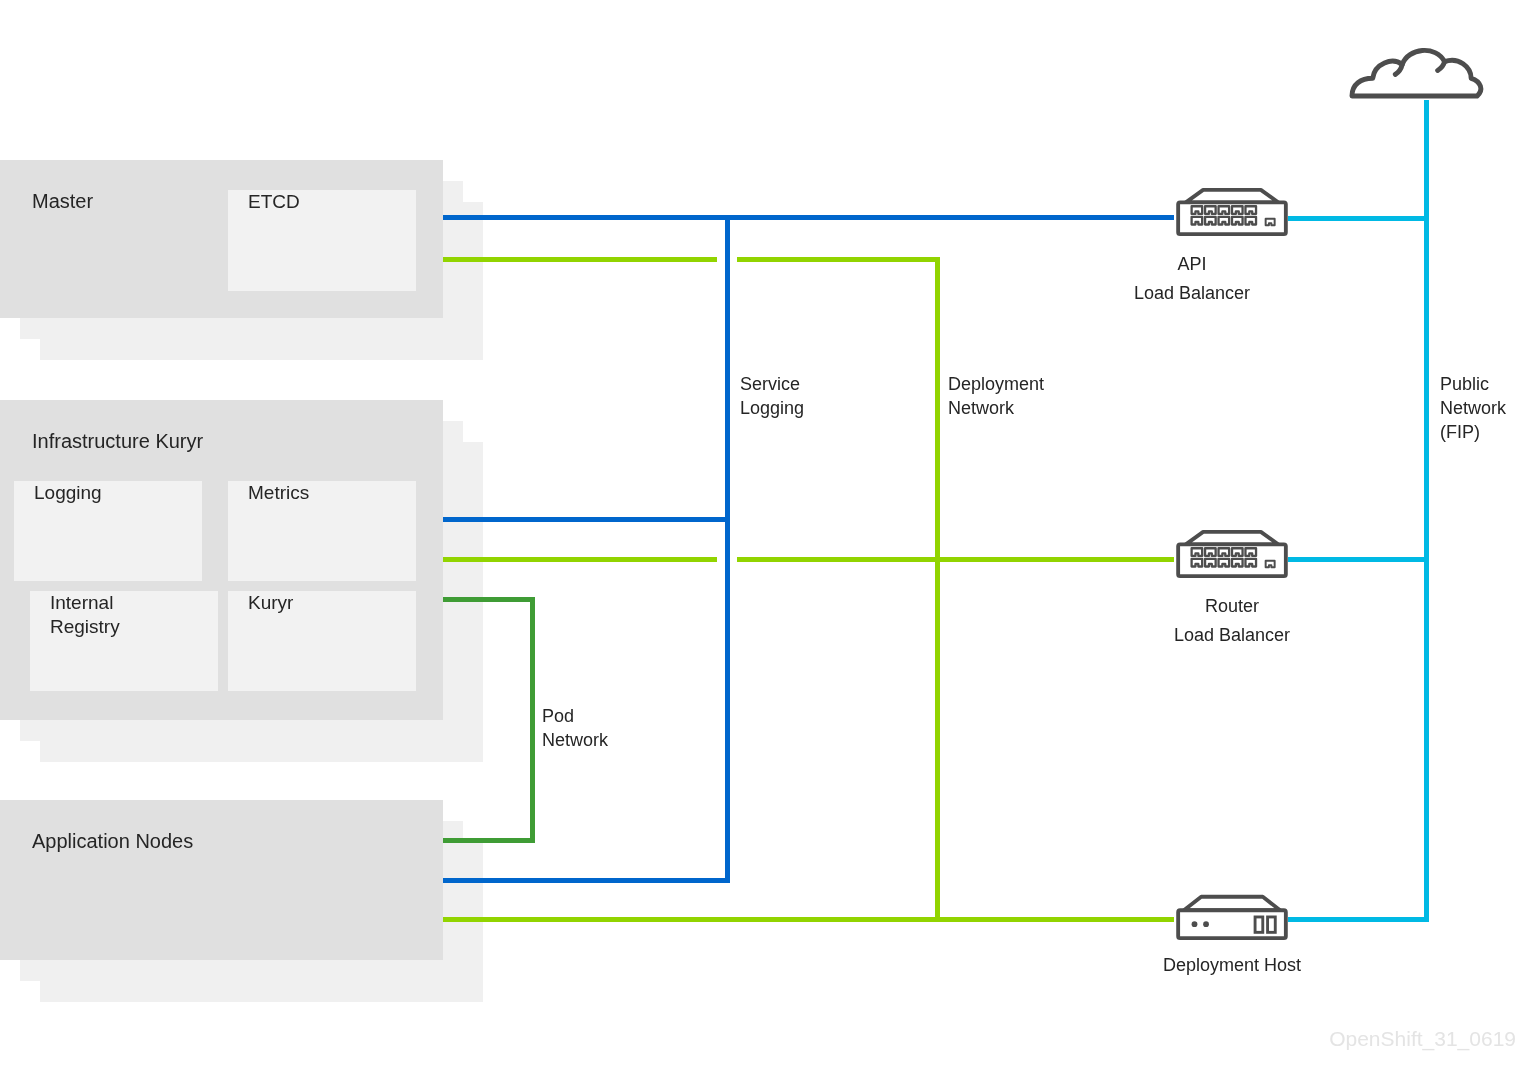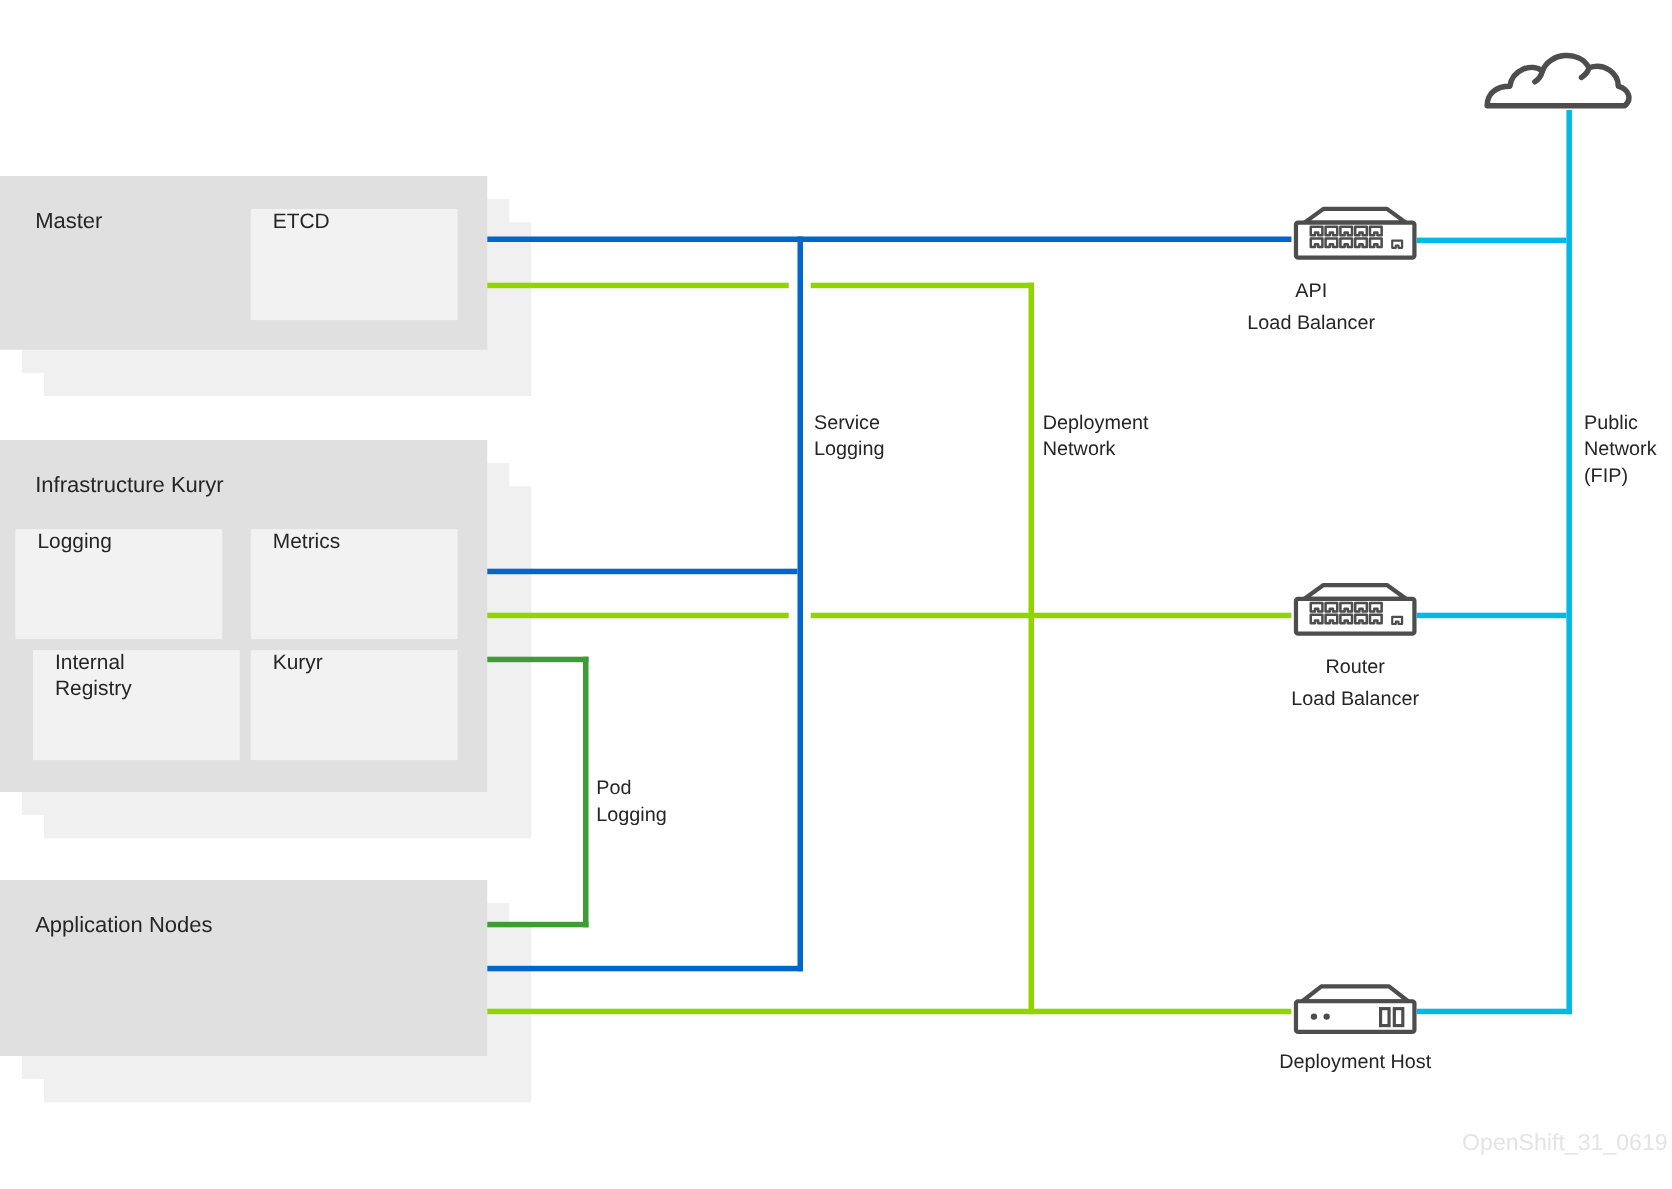--- a/index.html
+++ b/index.html
@@ -104,21 +104,21 @@
   <div class="line net-public" style="left:1288px;top:917px;width:141px;height:5px"></div>
 
   <div class="netlabel" style="left:740px;top:372px">Service
 Logging</div>
   <div class="netlabel" style="left:948px;top:372px">Deployment
 Network</div>
   <div class="netlabel" style="left:1440px;top:372px">Public
 Network
 (FIP)</div>
   <div class="netlabel" style="left:542px;top:704px">Pod
-Logging</div>
+Network</div>
 
   <div class="icon" style="left:1342px;top:35px">
     <svg width="148" height="65" viewBox="0 0 140 66" fill="none" stroke="var(--icon-stroke,#4d4d4d)" stroke-width="5" stroke-linecap="round" stroke-linejoin="round">
       <path fill="#ffffff" d="M5 62 C5 50 14 44 26 44 C28 29 46 22 56 30 C62 13 90 10 99 27 C113 22 126 32 126 44 C136 47 139 56 132 62 Z"></path>
       <path d="M56 30 C55 34 52 38 49 40"></path>
       <path d="M99 27 C98 31 95 34 92 36"></path>
     </svg>
   </div>
 
   <div class="icon" style="left:1172px;top:187px">

